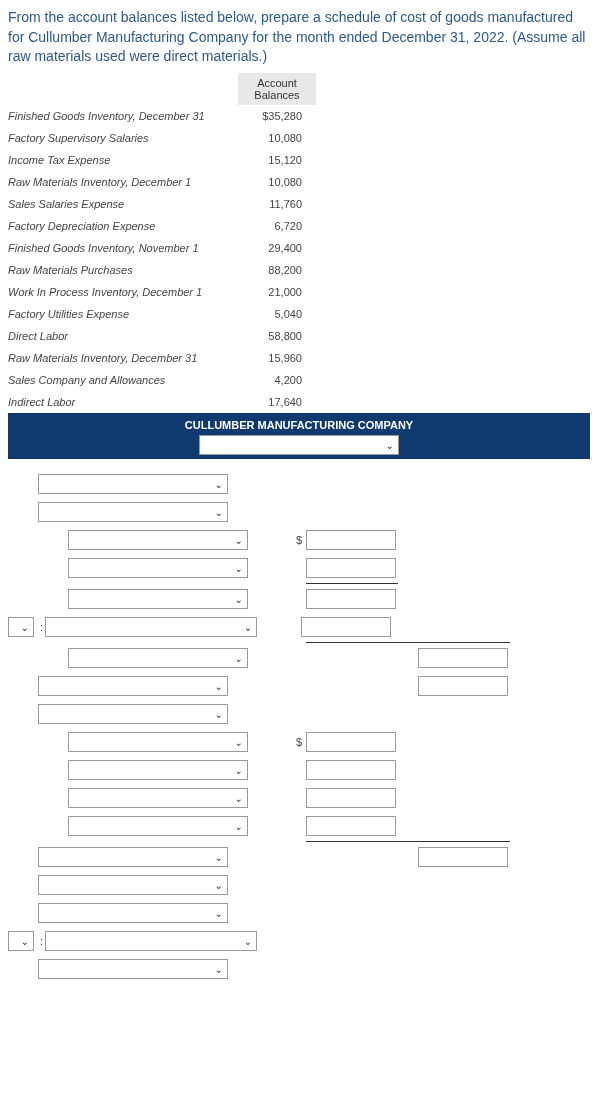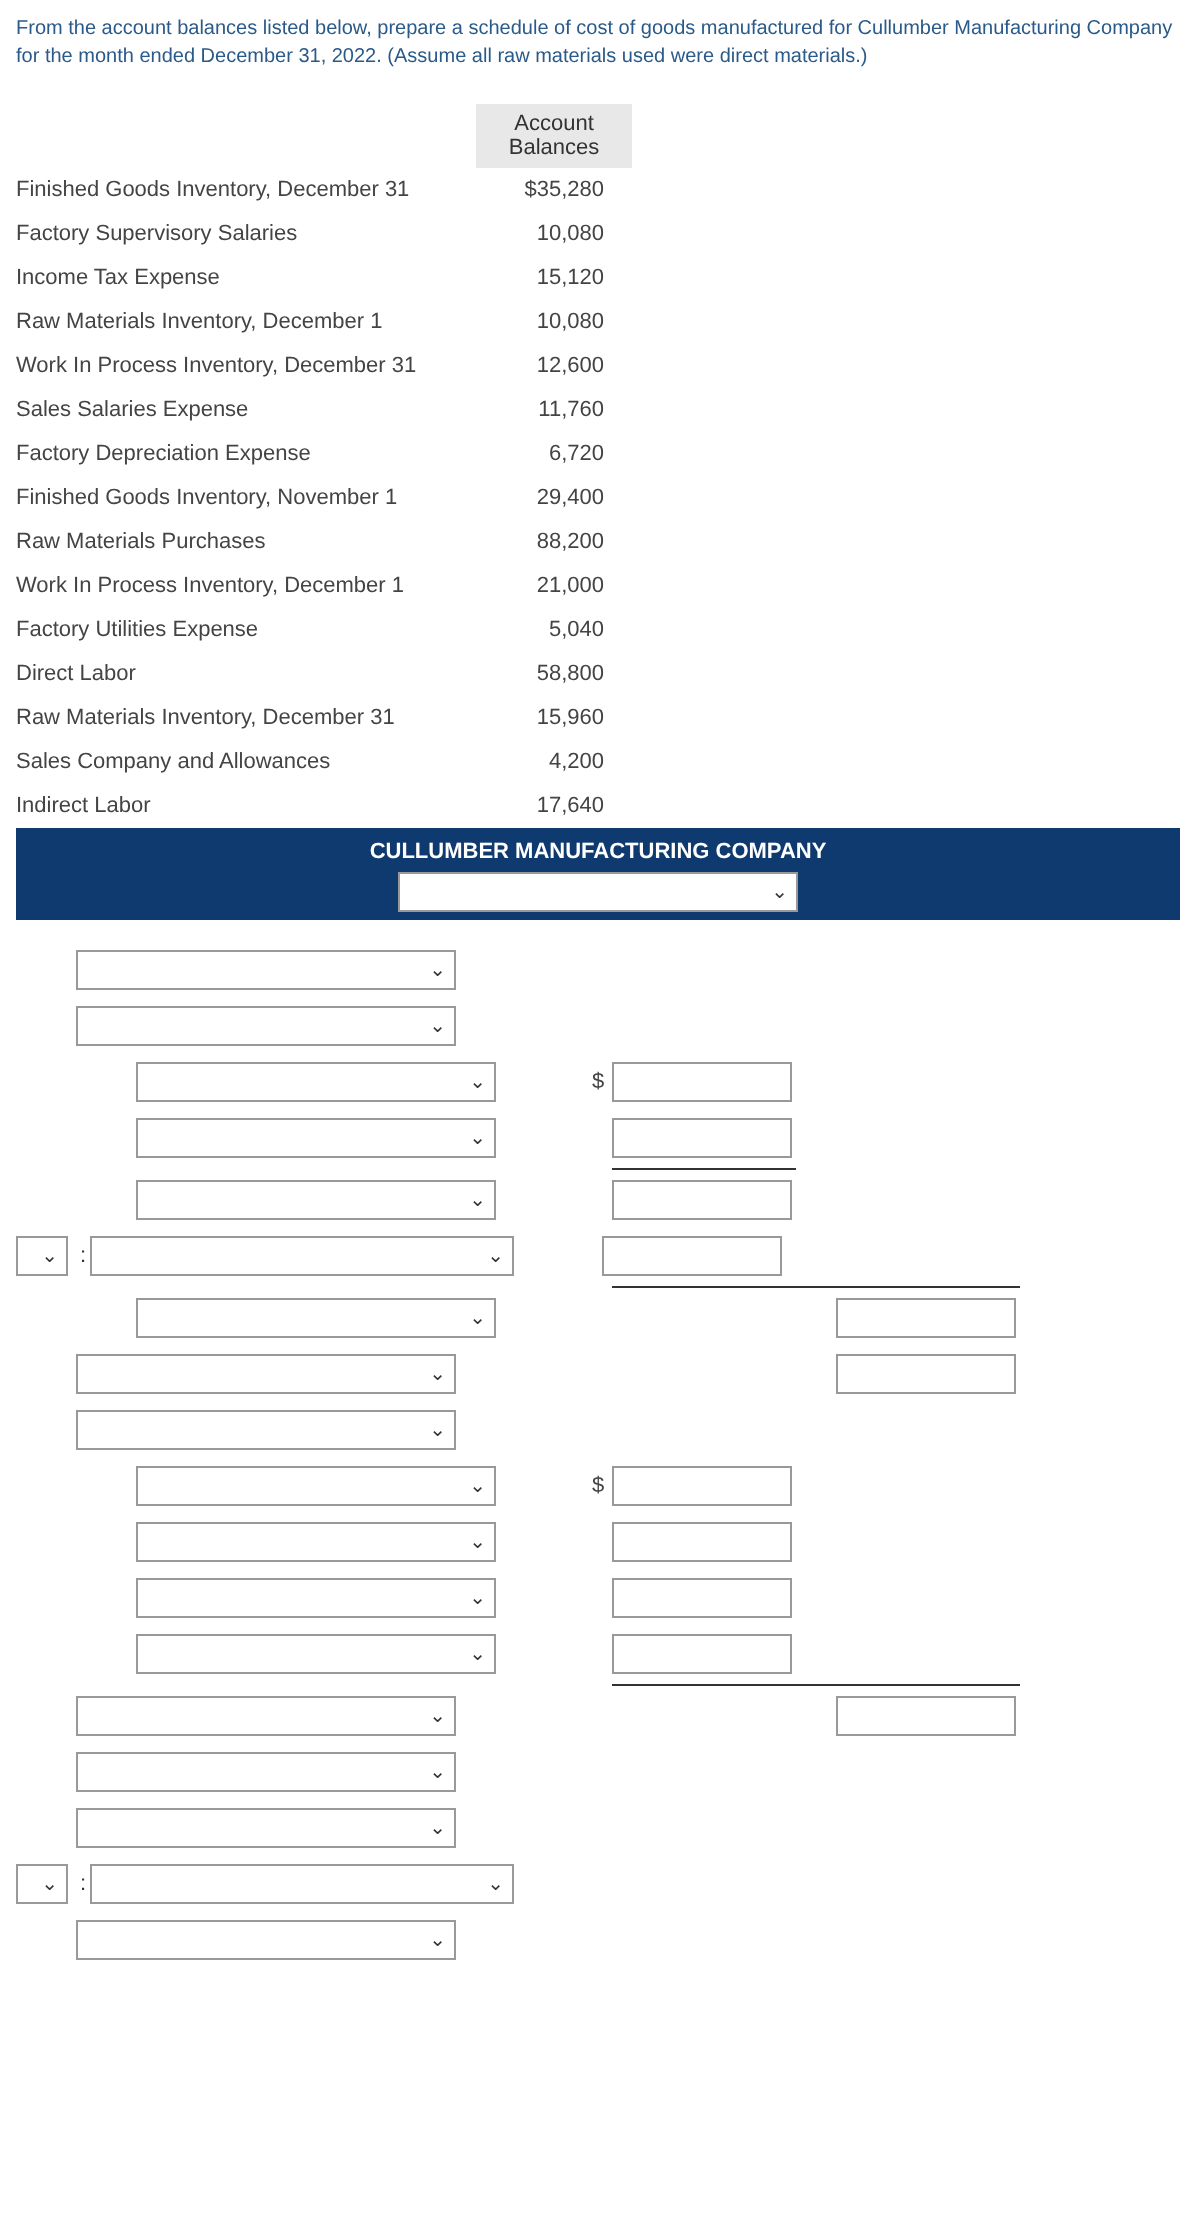--- a/index.html
+++ b/index.html
@@ -6,40 +6,40 @@
     body {
       font-family: Arial, Helvetica, sans-serif;
       font-size: 11px;
       color: #333;
       width: 598px;
       padding: 8px;
       background: #fff;
     }
     .instructions {
       color: #2a5a8a;
-      font-size: 10px;
+      font-size: 14px;
       line-height: 1.4;
-      margin-bottom: 16px;
+      margin-bottom: 6px;
     }
     .balances-table {
       border-collapse: collapse;
     }
     .balances-table th {
       background: #e8e8e8;
       font-weight: normal;
       font-size: 11px;
       padding: 4px 10px;
       text-align: center;
     }
     .balances-table td {
       padding: 5px 6px;
       font-size: 11px;
       color: #444;
     }
-    .balances-table td.acct-name { width: 230px; padding-left: 0; }
+    .balances-table td.acct-name { width: 230px; padding-left: 0; font-style: italic; }
     .balances-table td.acct-val { text-align: right; width: 78px; padding-right: 14px; }
     
     .schedule-header {
       background: #0f3a6f;
       color: #fff;
       text-align: center;
       padding: 6px 4px 4px 4px;
       margin-bottom: 4px;
     }
     .schedule-header .company {
@@ -138,24 +138,20 @@
       </tr>
       <tr>
         <td class="acct-name">Income Tax Expense</td>
         <td class="acct-val">15,120</td>
       </tr>
       <tr>
         <td class="acct-name">Raw Materials Inventory, December 1</td>
         <td class="acct-val">10,080</td>
       </tr>
       <tr>
-        <td class="acct-name">Work In Process Inventory, December 31</td>
-        <td class="acct-val">12,600</td>
-      </tr>
-      <tr>
         <td class="acct-name">Sales Salaries Expense</td>
         <td class="acct-val">11,760</td>
       </tr>
       <tr>
         <td class="acct-name">Factory Depreciation Expense</td>
         <td class="acct-val">6,720</td>
       </tr>
       <tr>
         <td class="acct-name">Finished Goods Inventory, November 1</td>
         <td class="acct-val">29,400</td>

